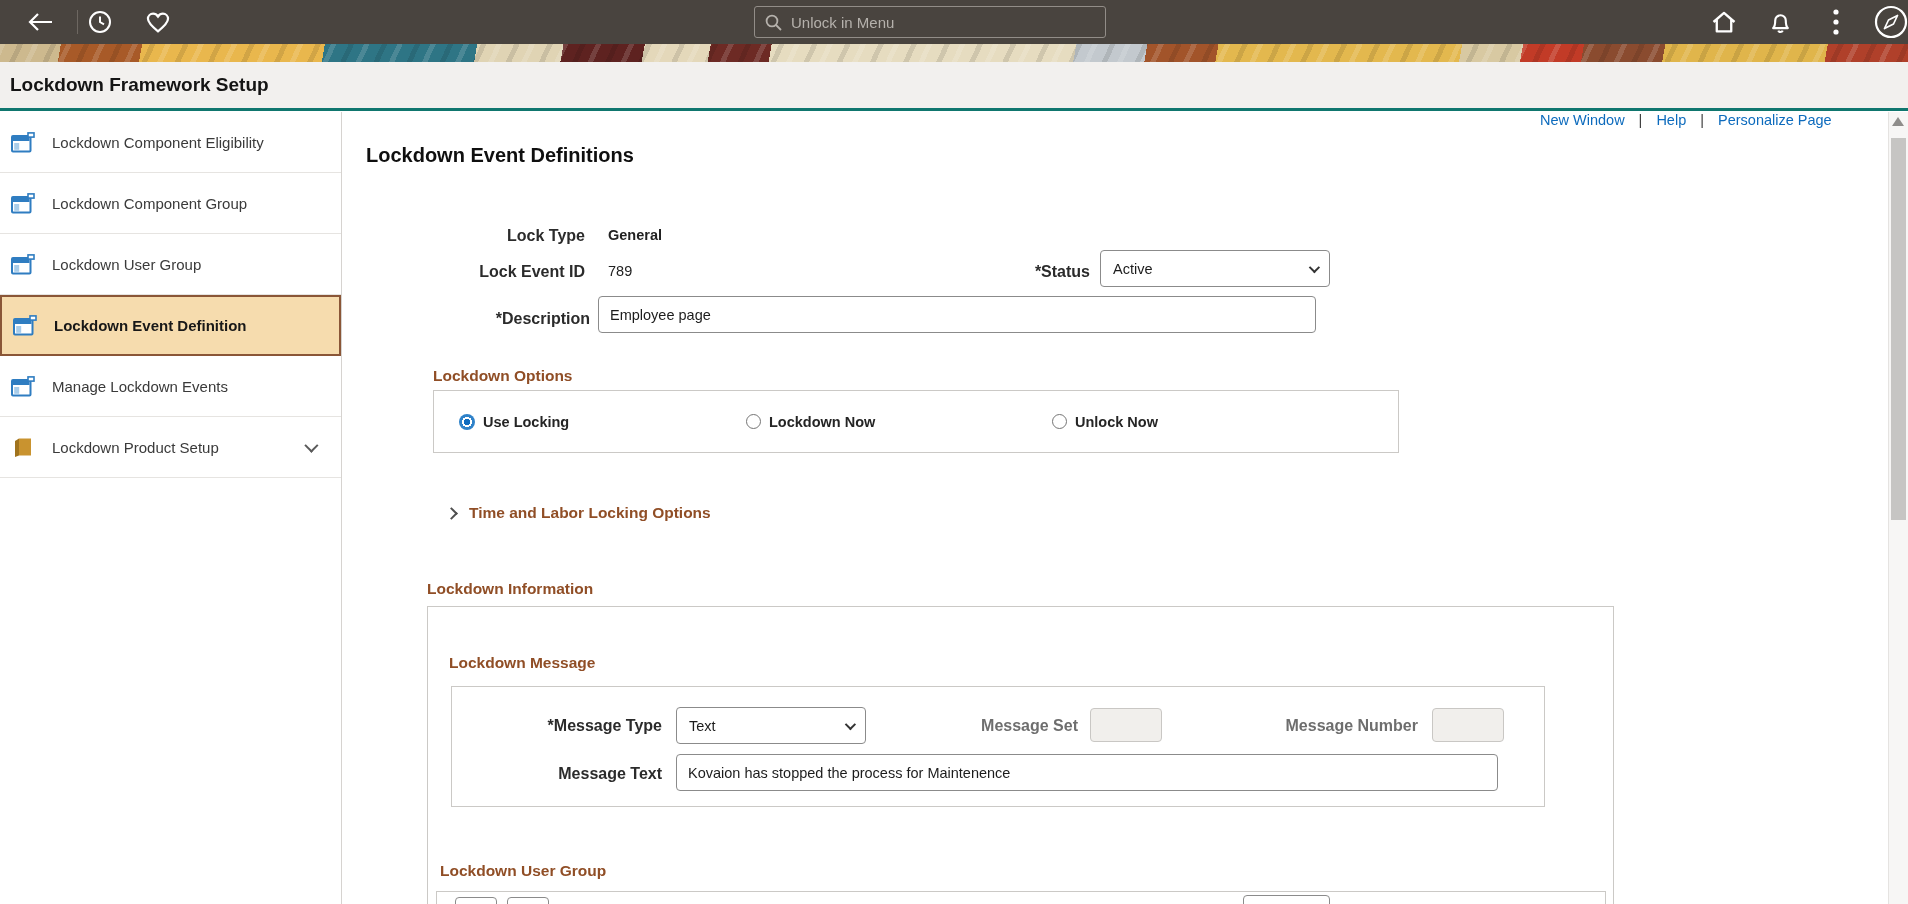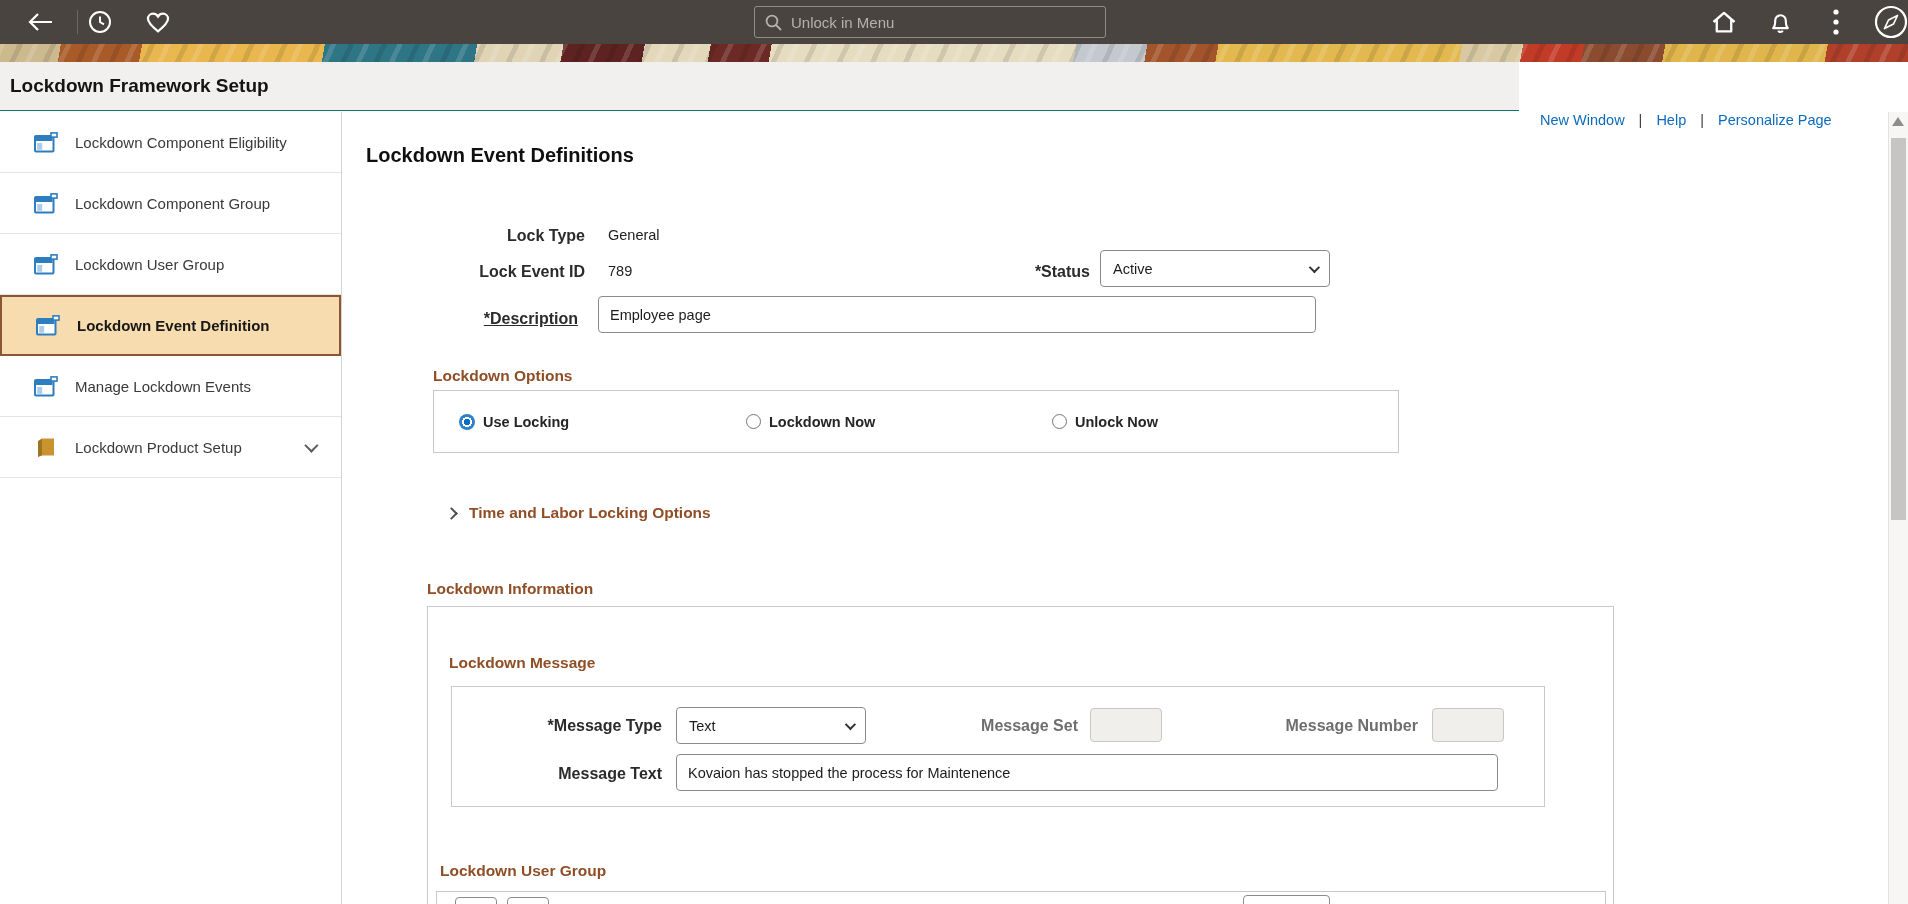--- a/index.html
+++ b/index.html
@@ -22,28 +22,28 @@
       linear-gradient(100deg,
         #cdb98e 0px, #cdb98e 60px, #a85a28 60px, #a85a28 140px, #e9b74d 140px, #e9b74d 320px,
         #2e7585 320px, #2e7585 470px, #e0d4b4 470px, #e0d4b4 555px, #5e2220 555px, #5e2220 635px,
         #e4d8ba 635px, #e4d8ba 700px, #6d2a24 700px, #6d2a24 760px, #e6dcc0 760px, #e6dcc0 1060px,
         #c3c9ce 1060px, #c3c9ce 1130px, #a2542a 1130px, #a2542a 1200px, #e3b84e 1200px, #e3b84e 1440px,
         #d8c9a2 1440px, #d8c9a2 1500px, #c23b27 1500px, #c23b27 1560px, #8a4b2f 1560px, #8a4b2f 1640px,
         #e0b54b 1640px, #e0b54b 1800px, #b0402a 1800px, #b0402a 1908px);
   }
 
   
-  .pagehead { position:absolute; left:0; top:62px; width:1519px; height:49px; background:#f2f0ee;
-              border-bottom:1px solid #0f766e; display:flex; align-items:center; }
+  .pagehead { position:absolute; left:0; top:62px; width:1908px; height:49px; background:#f2f0ee;
+              border-bottom:3px solid #0f766e; display:flex; align-items:center; }
   .pagehead h1 { font-size:19px; font-weight:bold; color:#141414; padding-left:10px; }
 
   
   .sidebar { position:absolute; left:0; top:112px; width:342px; height:792px; background:#fff;
              border-right:1px solid #d6d3d0; }
-  .nav-item { position:relative; height:61px; display:flex; align-items:center; padding-left:34px; gap:17px;
+  .nav-item { position:relative; height:61px; display:flex; align-items:center; padding-left:11px; gap:17px;
               border-bottom:1px solid #e6e4e1; font-size:15px; color:#3a3a3a; cursor:pointer; background:#fff; }
   .nav-item.selected { background:#f6dcae; border:2px solid #8a5637; font-weight:bold; color:#181818; }
   .nav-label { white-space:nowrap; }
   .nav-chevron { margin-left:auto; margin-right:26px; width:10px; height:10px;
                  border-right:2px solid #5a5a5a; border-bottom:2px solid #5a5a5a;
                  transform:rotate(45deg) translateY(-2px); }
 
   
   .links { position:absolute; top:112px; left:1540px; width:348px; font-size:14.5px; display:flex; gap:14px; align-items:center; }
   .links a { color:#0d6bbd; text-decoration:none; cursor:pointer; }
@@ -209,31 +209,31 @@
     <a>New Window</a>
     <span class="sep">|</span>
     <a>Help</a>
     <span class="sep">|</span>
     <a>Personalize Page</a>
   </div>
 
   <h2 class="ctitle">Lockdown Event Definitions</h2>
 
   <div class="flabel" style="left:385px; top:227px;">Lock Type</div>
-  <div class="fvalue" style="left:608px; top:227px;">General</div>
+  <div class="fvalue" style="left:608px; top:227px;font-weight:bold;">General</div>
 
   <div class="flabel" style="left:385px; top:263px;">Lock Event ID</div>
   <div class="fvalue" style="left:608px; top:263px;">789</div>
   <div class="flabel" style="left:890px; top:263px;">*Status</div>
   <div class="select" style="left:1100px; top:250px; width:230px; height:37px;">
     <span>Active</span>
     <span class="sel-chev"></span>
   </div>
 
-  <div class="flabel" style="left:378px; top:310px;text-decoration:underline;">*Description</div>
+  <div class="flabel" style="left:390px; top:310px;">*Description</div>
   <div class="tinput" style="left:598px; top:296px; width:718px; height:37px;">
     <span>Employee page</span>
   </div>
 
   <div class="gheading" style="left:433px; top:367px;">Lockdown Options</div>
   <div class="gbox" style="left:433px; top:390px; width:966px; height:63px;"></div>
   <div class="radio sel" style="left:459px; top:414px;"></div>
   <div class="rlabel" style="left:483px; top:414px;">Use Locking</div>
   <div class="radio" style="left:746px; top:414px;"></div>
   <div class="rlabel" style="left:769px; top:414px;">Lockdown Now</div>

